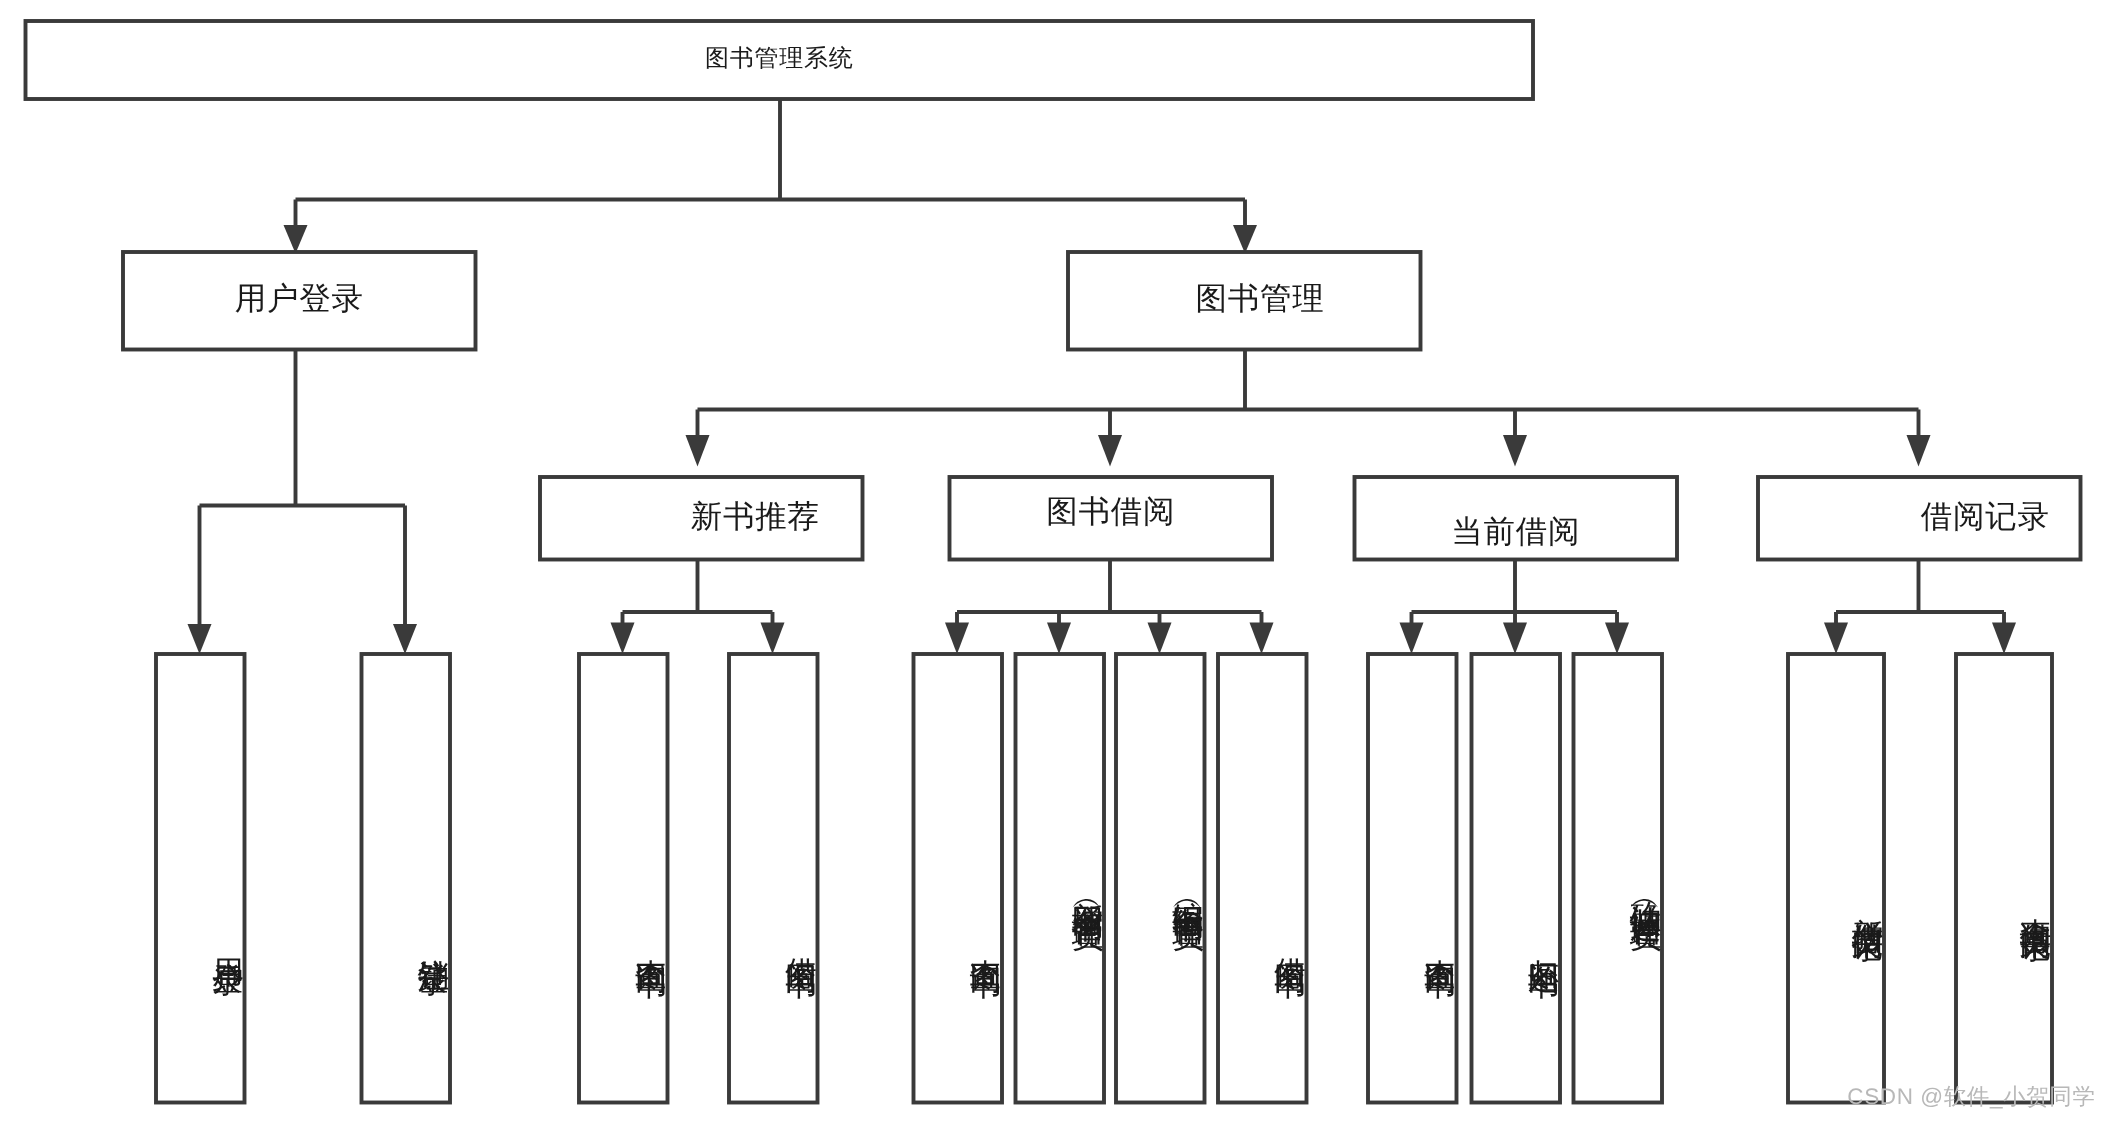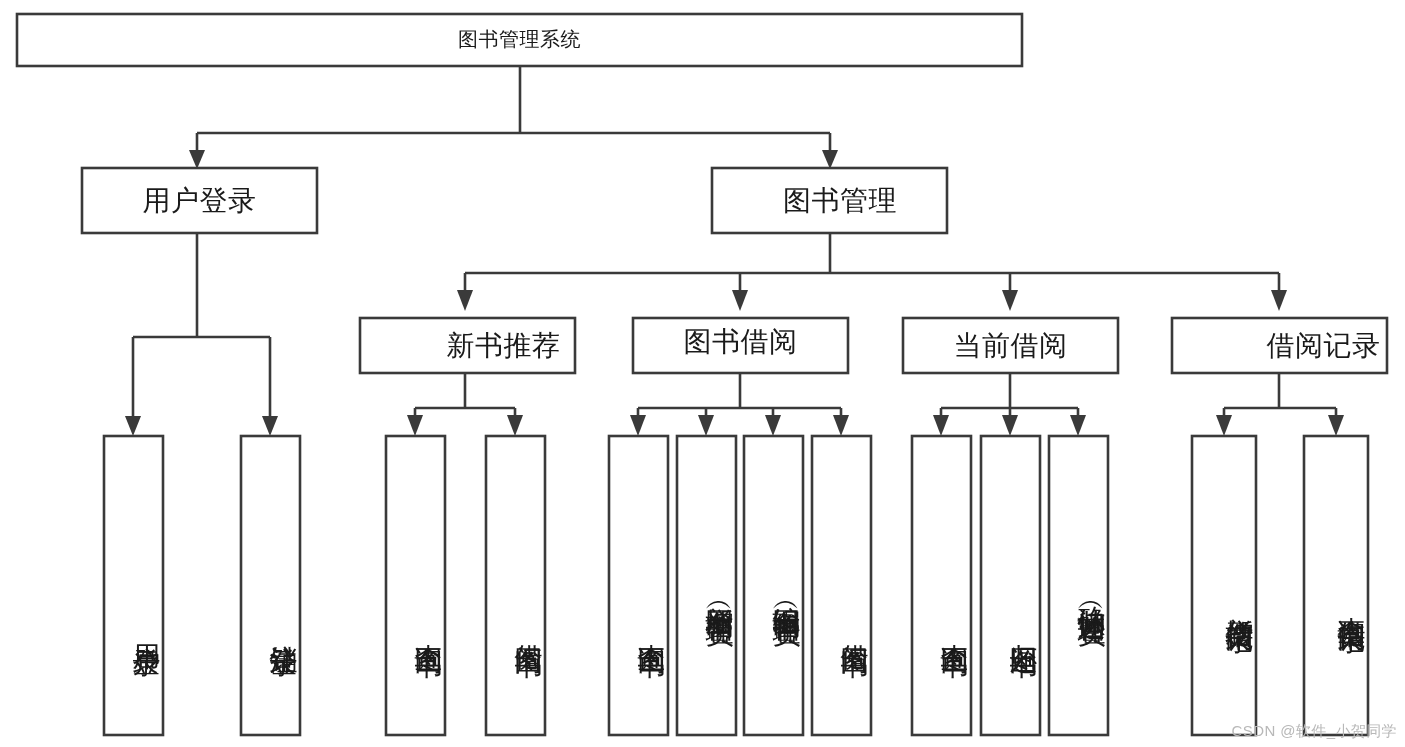--- a/index.html
+++ b/index.html
@@ -41,21 +41,21 @@
     fill: #3a3a3a;
     stroke: none;
   }
   .node-label {
     position: absolute;
     display: flex;
     align-items: center;
     justify-content: center;
     color: #1a1a1a;
     font-family: "Liberation Sans", "DejaVu Sans", sans-serif;
-    font-size: 28px;
+    font-size: 21px;
     line-height: 1.18;
     letter-spacing: 0.5px;
     white-space: nowrap;
     pointer-events: none;
   }
   .node-label.vertical {
     writing-mode: vertical-rl;
     text-orientation: upright;
     align-items: flex-start;
     justify-content: center;
@@ -181,28 +181,28 @@
 
     <rect class="node-box" x="912" y="436" width="59" height="299"></rect>
     <rect class="node-box" x="981" y="436" width="59" height="299"></rect>
     <rect class="node-box" x="1049" y="436" width="59" height="299"></rect>
 
     <rect class="node-box" x="1192" y="436" width="64" height="299"></rect>
     <rect class="node-box" x="1304" y="436" width="64" height="299"></rect>
 
   </svg>
 
-  <div class="node-label" style="left:17px; top:14px; width:1005px; height:52px; font-size:20px;">图书管理系统</div>
+  <div class="node-label" style="left:17px; top:14px; width:1005px; height:52px; font-size:16px;">图书管理系统</div>
 
   <div class="node-label" style="left:82px; top:168px; width:235px; height:65px;">用户登录</div>
   <div class="node-label" style="left:712px; top:168px; width:256px; height:65px;">图书管理</div>
 
   <div class="node-label" style="left:360px; top:318px; width:215px; height:55px;padding-left:36px;">新书推荐</div>
   <div class="node-label" style="left:633px; top:318px; width:215px; height:48px;">图书借阅</div>
-  <div class="node-label" style="left:903px; top:318px; width:215px; height:55px;">当前借阅</div>
+  <div class="node-label" style="left:903px; top:328px; width:215px; height:55px;">当前借阅</div>
   <div class="node-label" style="left:1172px; top:318px; width:215px; height:55px;padding-left:44px;">借阅记录</div>
 
   <div class="node-label vertical" style="left:104px; top:436px; width:59px; height:299px; padding-top:80px;">用户登录</div>
   <div class="node-label vertical" style="left:241px; top:436px; width:59px; height:299px; padding-top:80px;">注销登录</div>
 
   <div class="node-label vertical" style="left:386px; top:436px; width:59px; height:299px; padding-top:80px;">查询图书</div>
   <div class="node-label vertical" style="left:486px; top:436px; width:59px; height:299px; padding-top:80px;">借阅图书</div>
 
   <div class="node-label vertical" style="left:609px; top:436px; width:59px; height:299px; padding-top:80px;">查询图书</div>
   <div class="node-label vertical" style="left:677px; top:436px; width:59px; height:299px; padding-top:14px;">新增图书（管理员）</div>

